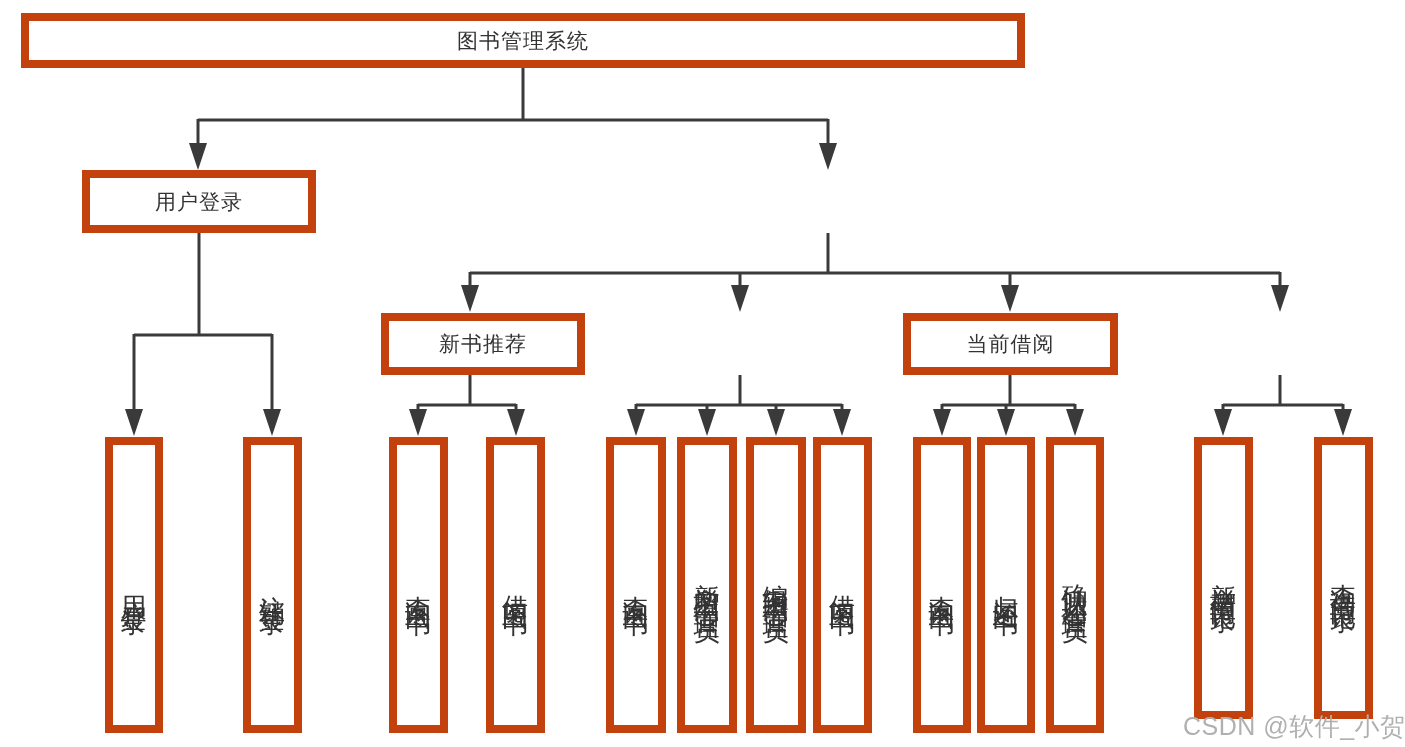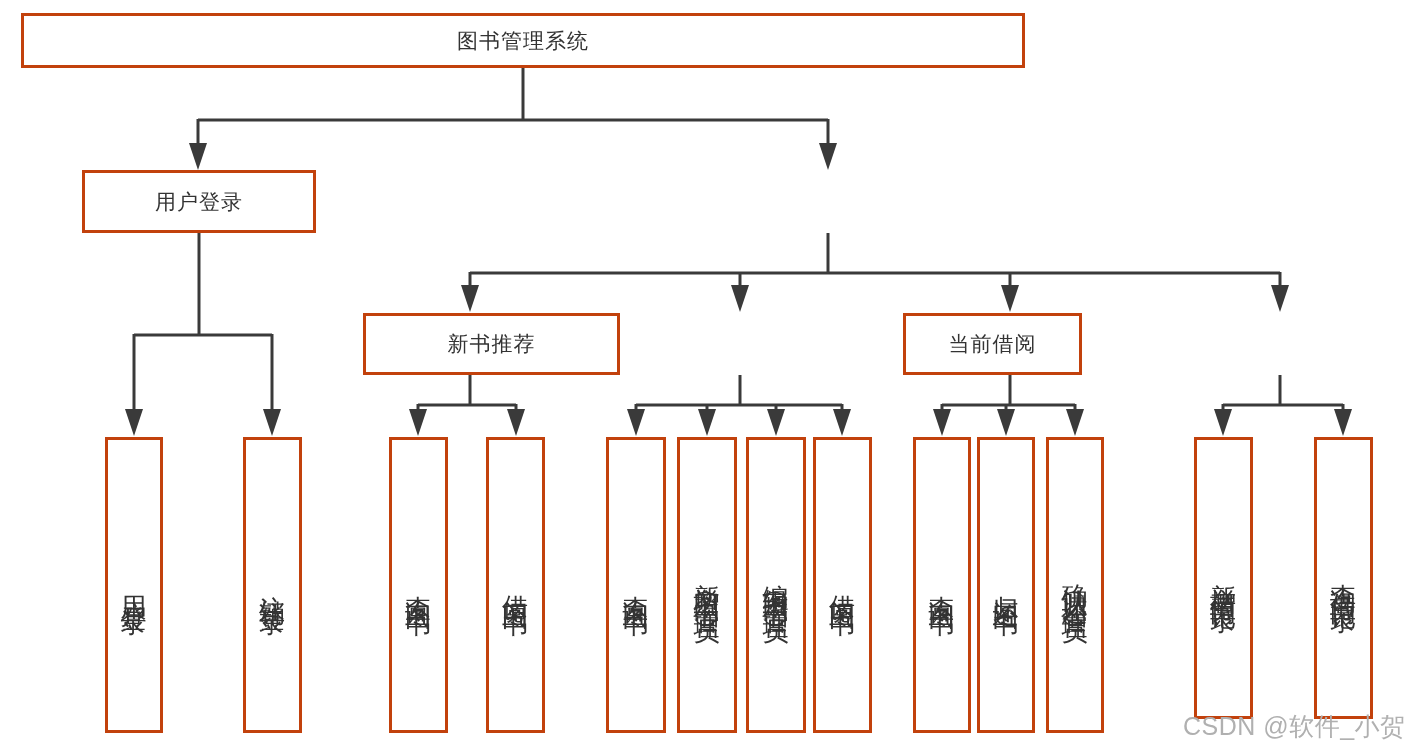--- a/index.html
+++ b/index.html
@@ -4,21 +4,21 @@
 <style>
   html,body{margin:0;padding:0;}
   body{
     width:1405px;height:747px;background:#ffffff;overflow:hidden;position:relative;
     font-family:"Liberation Sans","DejaVu Sans",sans-serif;
   }
   .canvas{position:absolute;left:0;top:0;width:1405px;height:747px;}
   .wires{position:absolute;left:0;top:0;width:1405px;height:747px;pointer-events:none;}
   .box{
     position:absolute;box-sizing:border-box;background:#ffffff;
-    border:3px solid #c2410c;display:flex;align-items:center;justify-content:center;
+    border:8px solid #c2410c;display:flex;align-items:center;justify-content:center;
     color:#333333;
   }
   .h-label{font-size:21px;letter-spacing:1px;color:#333333;white-space:nowrap;}
   .v-label{
     writing-mode:vertical-rl;text-orientation:mixed;
     font-size:26px;letter-spacing:5px;color:#333333;line-height:1;
   }
   .watermark{
     position:absolute;left:1183px;top:710px;font-size:25px;letter-spacing:0.5px;
     color:#b0b0b0;white-space:nowrap;
@@ -106,24 +106,24 @@
   </svg>
 
   <div class="box" style="left:21px;top:13px;width:1004px;height:55px">
     <span class="h-label">图书管理系统</span>
   </div>
 
   <div class="box" style="left:82px;top:170px;width:234px;height:63px">
     <span class="h-label">用户登录</span>
   </div>
 
-  <div class="box" style="left:363px;top:313px;width:257px;height:62px">
+  <div class="box" style="left:381px;top:313px;width:204px;height:62px">
     <span class="h-label">新书推荐</span>
   </div>
-  <div class="box" style="left:903px;top:313px;width:179px;height:62px">
+  <div class="box" style="left:903px;top:313px;width:215px;height:62px">
     <span class="h-label">当前借阅</span>
   </div>
 
   <div class="box" style="left:105px;top:437px;width:58px;height:296px">
     <span class="v-label">用户登录</span>
   </div>
   <div class="box" style="left:243px;top:437px;width:59px;height:296px">
     <span class="v-label">注销登录</span>
   </div>
 

